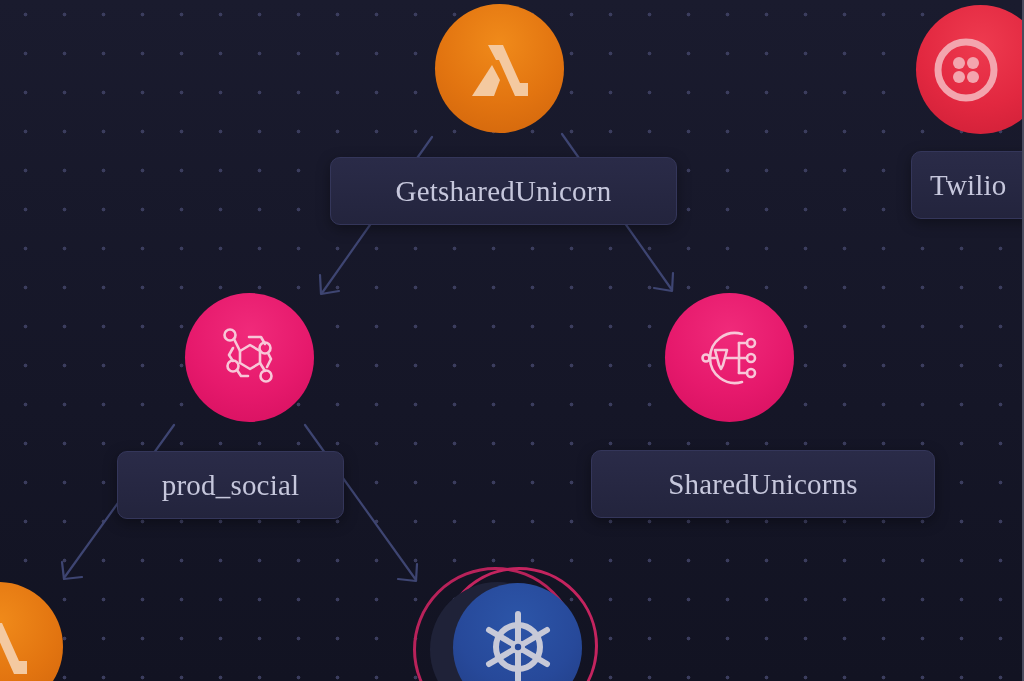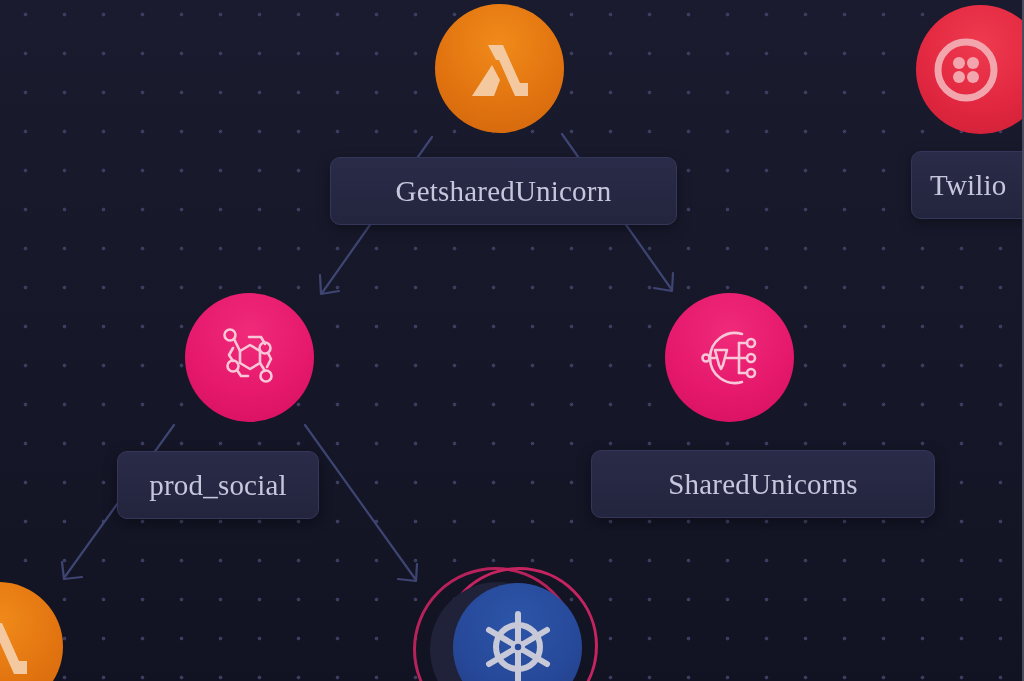--- a/index.html
+++ b/index.html
@@ -140,21 +140,21 @@
         <circle cx="50" cy="25" r="5.5"></circle>
         <polyline points="53,30 56,36 52,44"></polyline>
         <polyline points="18,25 14,32 18,38"></polyline>
         <circle cx="18" cy="43" r="5.5"></circle>
         <polyline points="22,47 26,53 33,53"></polyline>
         <line x1="45" y1="40" x2="50" y2="48"></line>
         <circle cx="51" cy="53" r="5.5"></circle>
       </g>
     </svg>
   </div>
-  <div class="label" style="left:117px; top:451px; width:202px;">
+  <div class="label" style="left:117px; top:451px; width:227px;">
     <span>prod_social</span>
   </div>
 
   <div class="node-circle pink-circle" style="left:665px; top:293px; width:129px; height:129px;">
     <svg width="70" height="70" viewBox="0 0 70 70">
       <g fill="none" stroke="#f8c7d8" stroke-width="2.6" stroke-linejoin="round" stroke-linecap="round">
         <path d="M47 11 A25 25 0 1 0 47 59"></path>
         <circle cx="11" cy="35" r="3.5"></circle>
         <line x1="14.5" y1="35" x2="20" y2="35"></line>
         <path d="M20 27 L32 27 L28 42 L26 46 L24 42 Z"></path>

